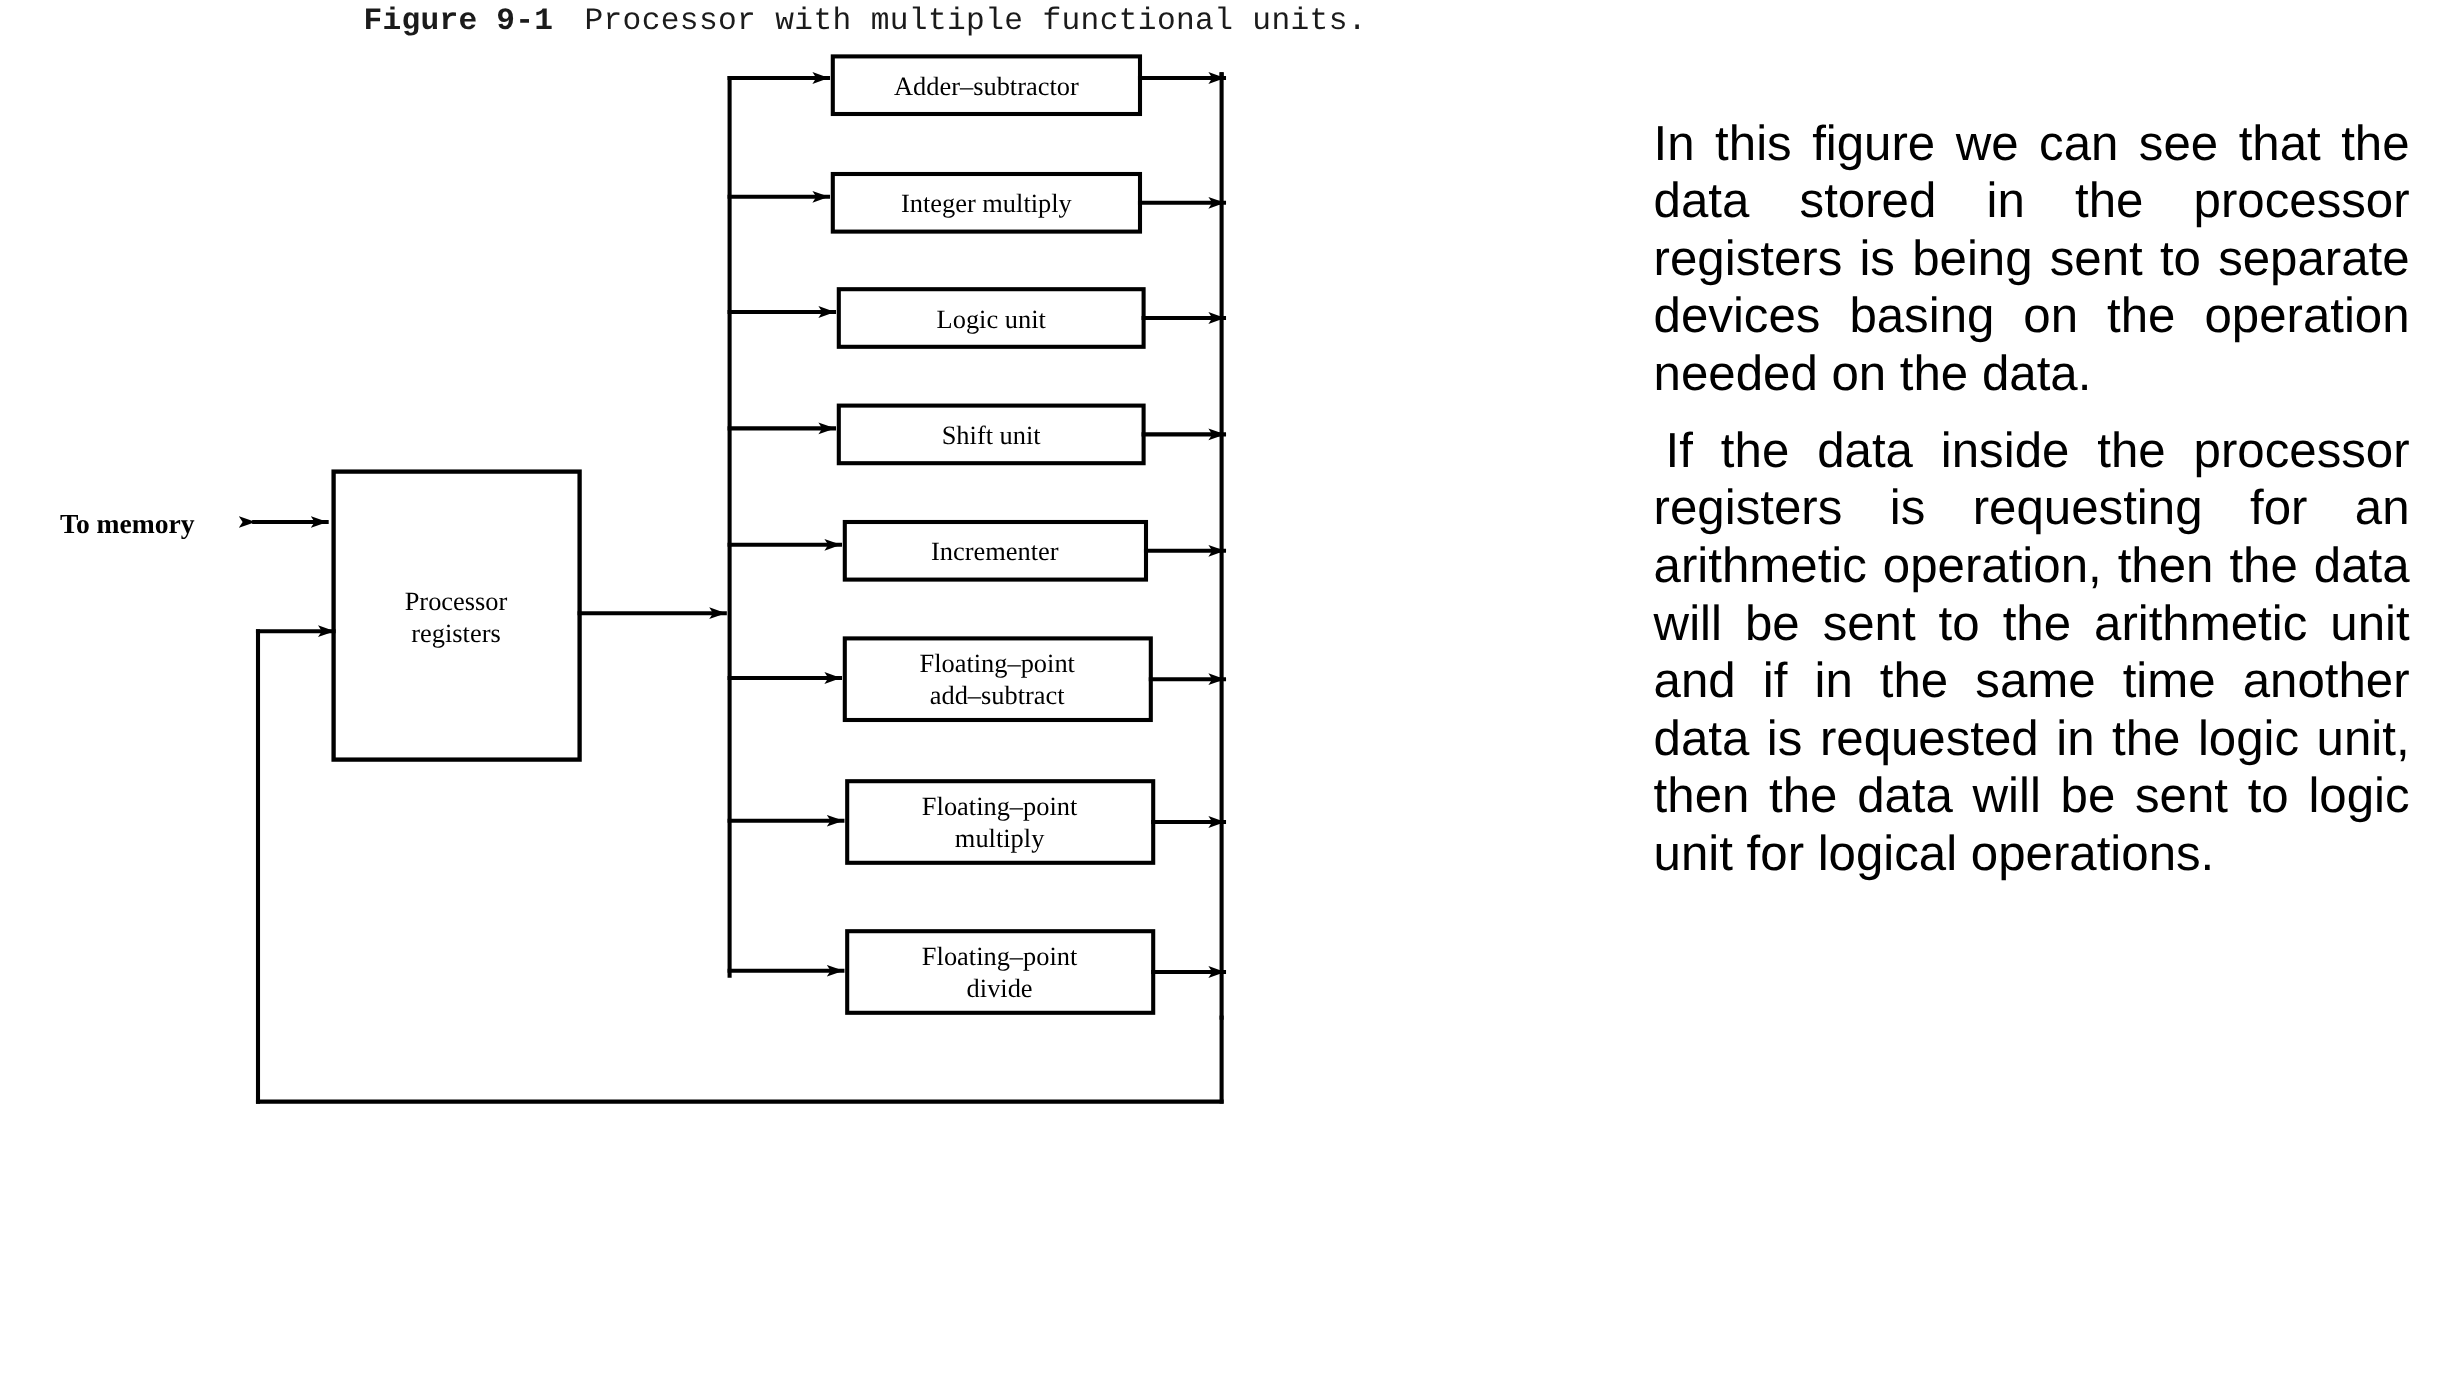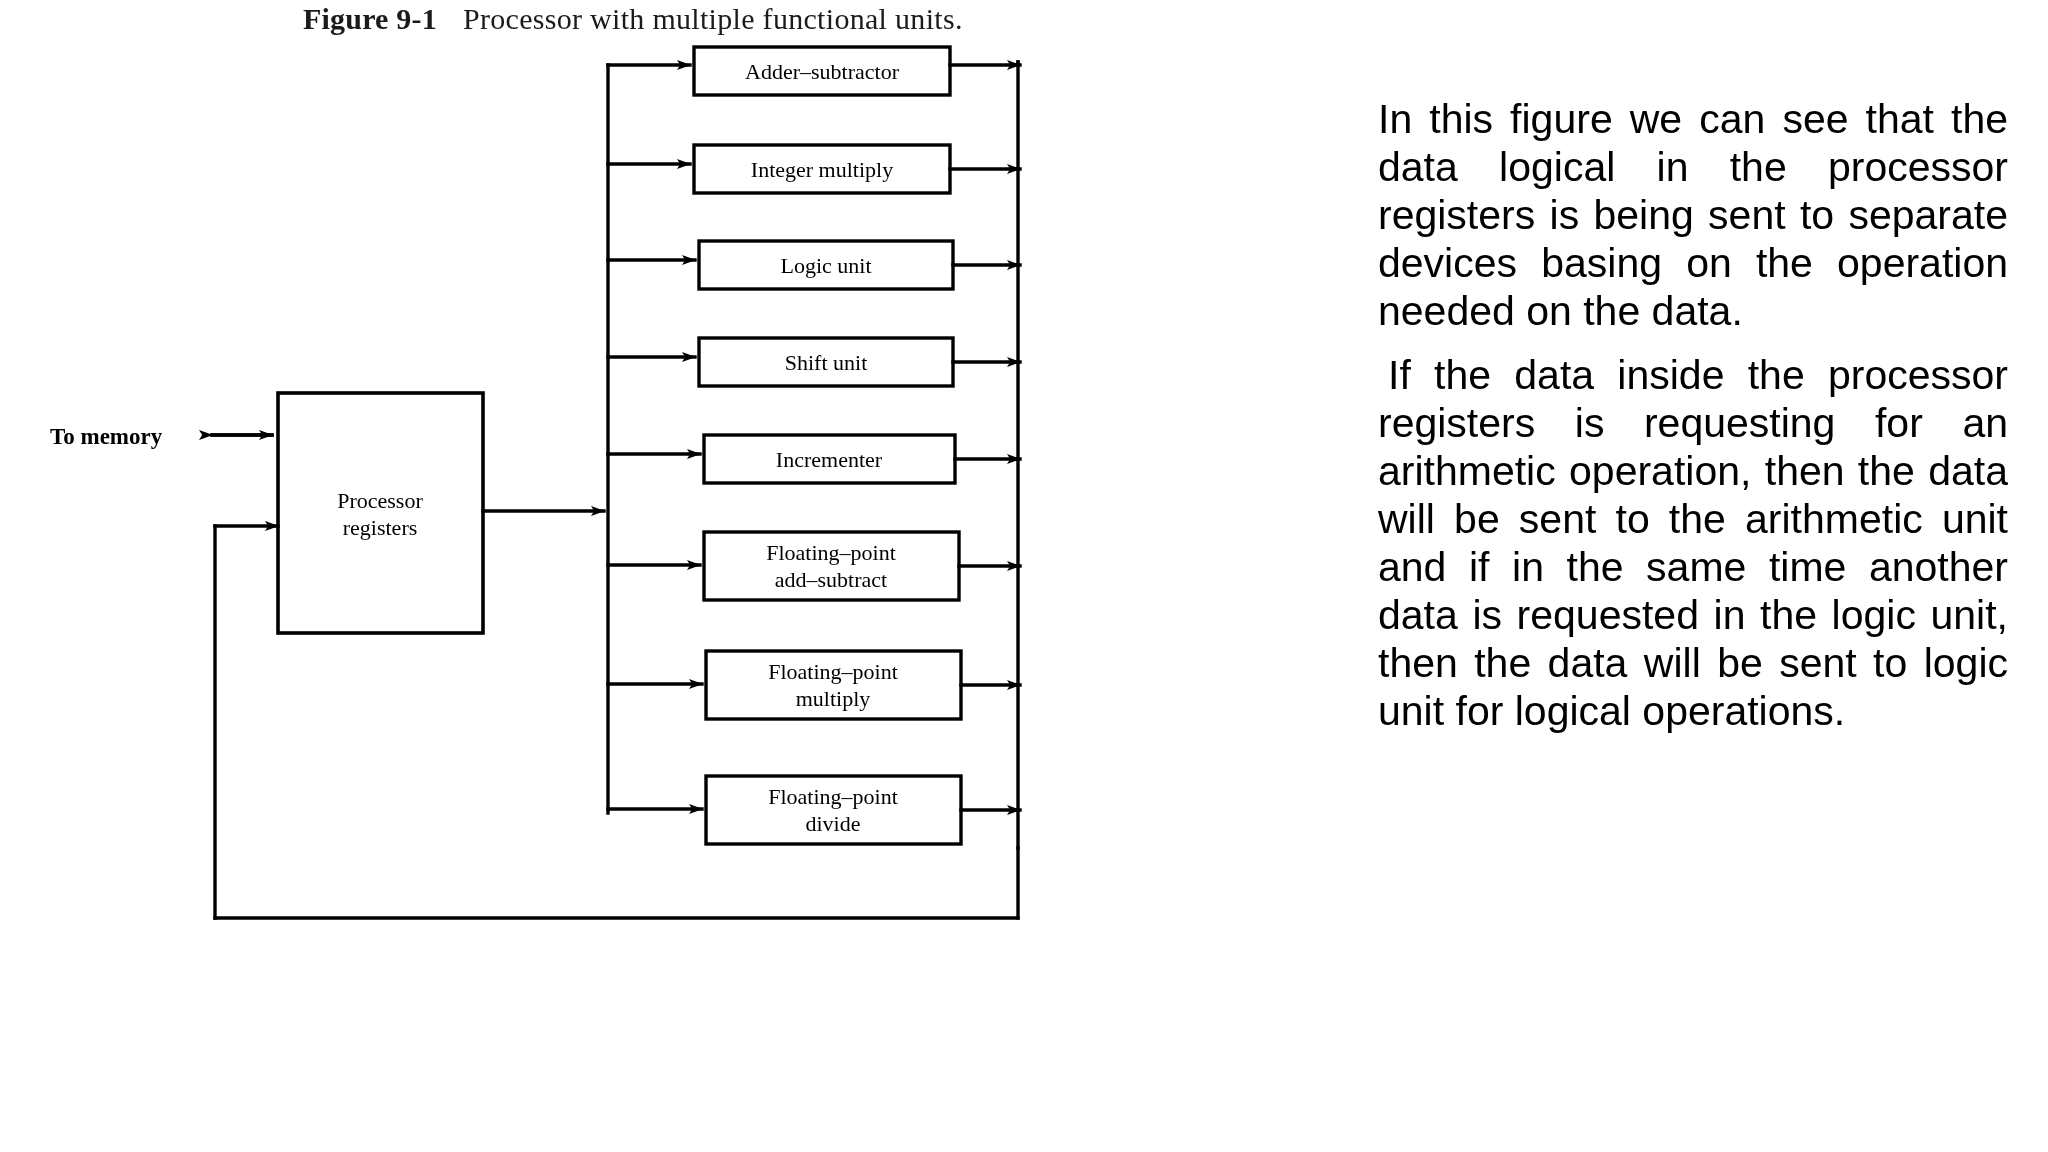--- a/index.html
+++ b/index.html
@@ -7,22 +7,22 @@
     width:2048px;height:1152px;
     background:#ffffff;
     font-family:"Liberation Sans", sans-serif;
     overflow:hidden;
     position:relative;
   }
 
   
   #caption{
     position:absolute;left:0;top:2px;width:1400px;height:34px;
-    font-family:Liberation Serif, serif;
-    font-size:30px;color:#1b1b1b;
+    font-family:Liberation Mono, monospace;
+    font-size:26px;color:#1b1b1b;
     white-space:nowrap;
   }
   #caption .cap-label{
     display:inline-block;margin-left:303px;
     font-weight:bold;letter-spacing:.2px;
   }
   #caption .cap-text{
     display:inline-block;margin-left:26px;letter-spacing:.3px;
   }
 
@@ -159,15 +159,15 @@
 
   <text class="unit-box-label" x="833" y="641">Floating–point</text>
   <text class="unit-box-label" x="833" y="668">multiply</text>
 
   <text class="unit-box-label" x="833" y="766">Floating–point</text>
   <text class="unit-box-label" x="833" y="793">divide</text>
 </svg>
 </div>
 
 <div id="notes">
-  <p class="p1">In this figure we can see that the data logical in the processor registers is being sent to separate devices basing on the operation needed on the data.</p>
+  <p class="p1">In this figure we can see that the data stored in the processor registers is being sent to separate devices basing on the operation needed on the data.</p>
   <p class="p2 clip">If the data inside the processor registers is requesting for an arithmetic operation, then the data will be sent to the arithmetic unit and if in the same time another data is requested in the logic unit, then the data will be sent to logic unit for logical operations.</p>
 </div>
 
 </body></html>

